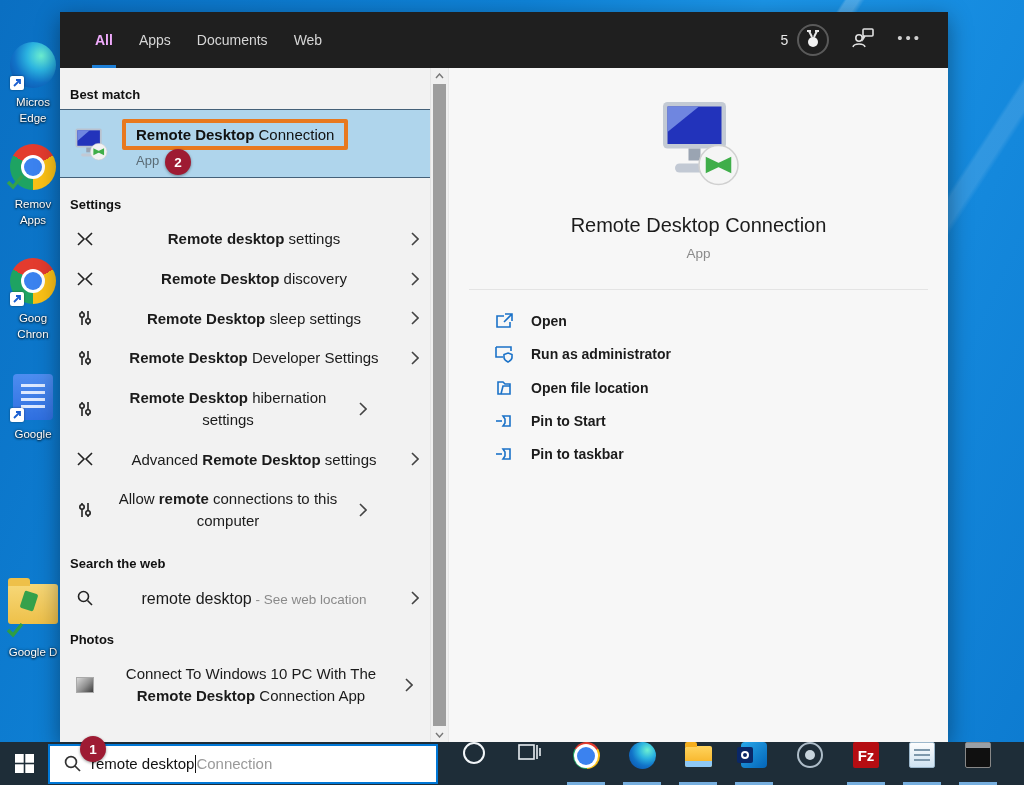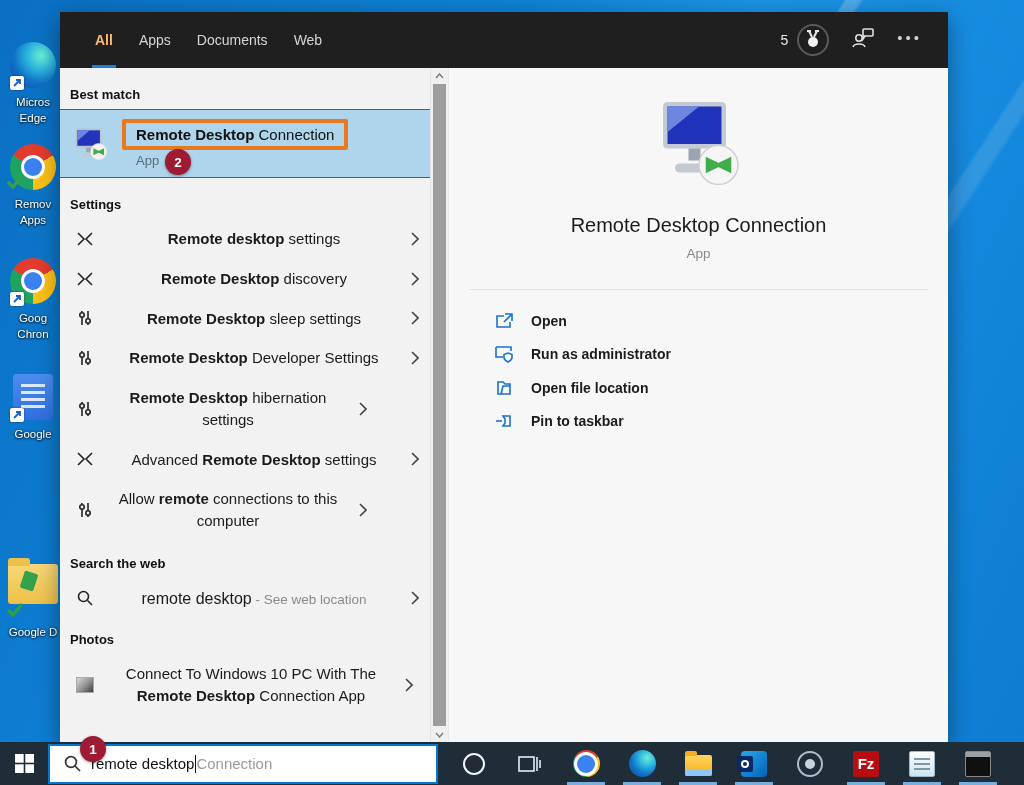--- a/index.html
+++ b/index.html
@@ -29,21 +29,21 @@
   .shortcut-arrow { position:absolute; left:2px; bottom:2px; width:14px; height:14px; background:#fff; border-radius:2px; box-shadow:0 0 2px rgba(0,0,0,.5); }
   .shortcut-arrow svg { position:absolute; left:2px; top:2px; }
   .check-overlay { position:absolute; left:-2px; bottom:0; }
 
   
   .panel { position:absolute; left:60px; top:12px; width:888px; height:730px; z-index:5;
            box-shadow:0 6px 22px rgba(0,0,0,.4); background:#f2f2f2; }
   .panel-header { position:relative; height:56px; background:#1f1f1f; display:flex; align-items:center; }
   .tabs { display:flex; align-items:center; height:100%; margin-left:22px; }
   .tab { position:relative; height:100%; display:flex; align-items:center; padding:0 13px; color:#d6d6d6; font-size:14px; cursor:default; }
-  .tab.active { color:#fdba74; font-weight:bold; }
+  .tab.active { color:#f0abfc; font-weight:bold; }
   .tab.active::after { content:""; position:absolute; left:10px; right:10px; bottom:0; height:3px; background:#1d7fd7; }
   .tab .dd { margin-left:7px; width:0; height:0; border-left:5px solid transparent; border-right:5px solid transparent; border-top:6px solid #d6d6d6; }
   .header-right { margin-left:auto; display:flex; align-items:center; gap:22px; padding-right:26px; color:#e8e8e8; }
   .rewards { display:flex; align-items:center; gap:9px; font-size:14px; }
   .medal-ring { width:32px; height:32px; border:2px solid #5a5a5a; border-radius:50%; display:flex; align-items:center; justify-content:center; }
   .dots { letter-spacing:3px; font-size:15px; color:#cfcfcf; padding-bottom:6px; }
 
   .panel-body { display:flex; height:674px; }
   .results { width:370px; position:relative; padding-top:12px; overflow:hidden; }
   .section-h { font-size:13px; font-weight:bold; color:#111; padding:7px 0 7px 10px; }
@@ -75,21 +75,21 @@
   .action .aic { width:20px; display:flex; justify-content:center; }
 
   
   .taskbar { position:absolute; left:0; bottom:0; width:1024px; height:43px; background:#1e2d38; z-index:10; display:flex; align-items:center; }
   .tb-start { width:48px; height:43px; display:flex; align-items:center; justify-content:center; }
   .tb-search { position:relative; width:390px; height:40px; background:#fff; border:2px solid #0078d7; display:flex; align-items:center; padding-left:14px; }
   .tb-search .q { margin-left:10px; font-size:15px; color:#111; white-space:pre; }
   .tb-search .caret { display:inline-block; width:1px; height:18px; background:#111; vertical-align:middle; margin-left:1px; }
   .tb-search .sugg { font-size:15px; color:#9a9a9a; white-space:pre; }
   .tb-icons { display:flex; align-items:center; margin-left:8px; }
-  .tb-btn { position:relative; width:56px; height:43px; display:flex; align-items:center; justify-content:center; }
+  .tb-btn { position:relative; width:56px; height:43px; display:flex; align-items:flex-start; justify-content:center; }
   .tb-btn.lit::after { content:""; position:absolute; left:9px; right:9px; bottom:0; height:3px; background:#76aede; }
   .sq-icon { width:26px; height:26px; border-radius:4px; position:relative; }
   .explorer { background:linear-gradient(#ffd45e,#f5ae1e); border-radius:2px; position:relative; width:27px; height:21px; margin-top:4px; }
   .explorer::before { content:""; position:absolute; left:0; top:-4px; width:12px; height:5px; background:#f5ae1e; border-radius:2px 2px 0 0; }
   .explorer::after { content:""; position:absolute; left:0; bottom:0; width:100%; height:6px; background:#8ec8f5; border-radius:0 0 2px 2px; }
   .outlook { background:linear-gradient(135deg,#28a8ea,#0364b8); }
   .outlook .o-ring { position:absolute; left:-4px; top:5px; width:16px; height:16px; background:#0a2767; border-radius:2px; display:flex; align-items:center; justify-content:center; }
   .outlook .o-ring i { width:8px; height:8px; border:2.5px solid #fff; border-radius:50%; display:block; }
   .fz { background:#b50d12; display:flex; align-items:center; justify-content:center; color:#fff; font-weight:bold; font-size:15px; border-radius:2px; }
   .notepad { background:linear-gradient(#fdfdfd,#cfe3f2); border:1px solid #9db8cc; border-radius:2px; }
@@ -162,21 +162,21 @@
         <svg width="10" height="10" viewBox="0 0 10 10">
             <path d="M2 8 L8 2 M4 2 H8 V6" stroke="#1b5fd0" stroke-width="1.8" fill="none"></path>
           </svg>
       </div>
     </div>
     <div class="dlabel">
       <div>Google</div>
     </div>
   </div>
 
-  <div class="dicon" style="top:528px;">
+  <div class="dicon" style="top:548px;">
     <div class="art" style="height:58px;">
       <div class="folder-icon-big"></div>
       <div class="check-overlay">
         <svg width="18" height="16" viewBox="0 0 18 16">
             <path d="M2 8 L7 13 L16 2" stroke="#2e9e43" stroke-width="3.4" fill="none"></path>
           </svg>
       </div>
     </div>
     <div class="dlabel">
       <div>Google D</div>
@@ -464,20 +464,31 @@
         </div>
         <div class="action">
           <span class="aic">
               <svg width="18" height="14" viewBox="0 0 18 14">
                 <g stroke="#1b72c8" stroke-width="1.6" fill="none">
                   <path d="M1 7 H7"></path>
                   <path d="M8 2 H15 V12 H8 L10 9 V5 Z"></path>
                 </g>
               </svg>
             </span>
+          <span>Pin to Start</span>
+        </div>
+        <div class="action">
+          <span class="aic">
+              <svg width="18" height="14" viewBox="0 0 18 14">
+                <g stroke="#1b72c8" stroke-width="1.6" fill="none">
+                  <path d="M1 7 H7"></path>
+                  <path d="M8 2 H15 V12 H8 L10 9 V5 Z"></path>
+                </g>
+              </svg>
+            </span>
           <span>Pin to taskbar</span>
         </div>
       </div>
     </div>
   </div>
 </div>
 
 <div class="taskbar">
   <div class="tb-start">
     <svg width="19" height="19" viewBox="0 0 19 19">

